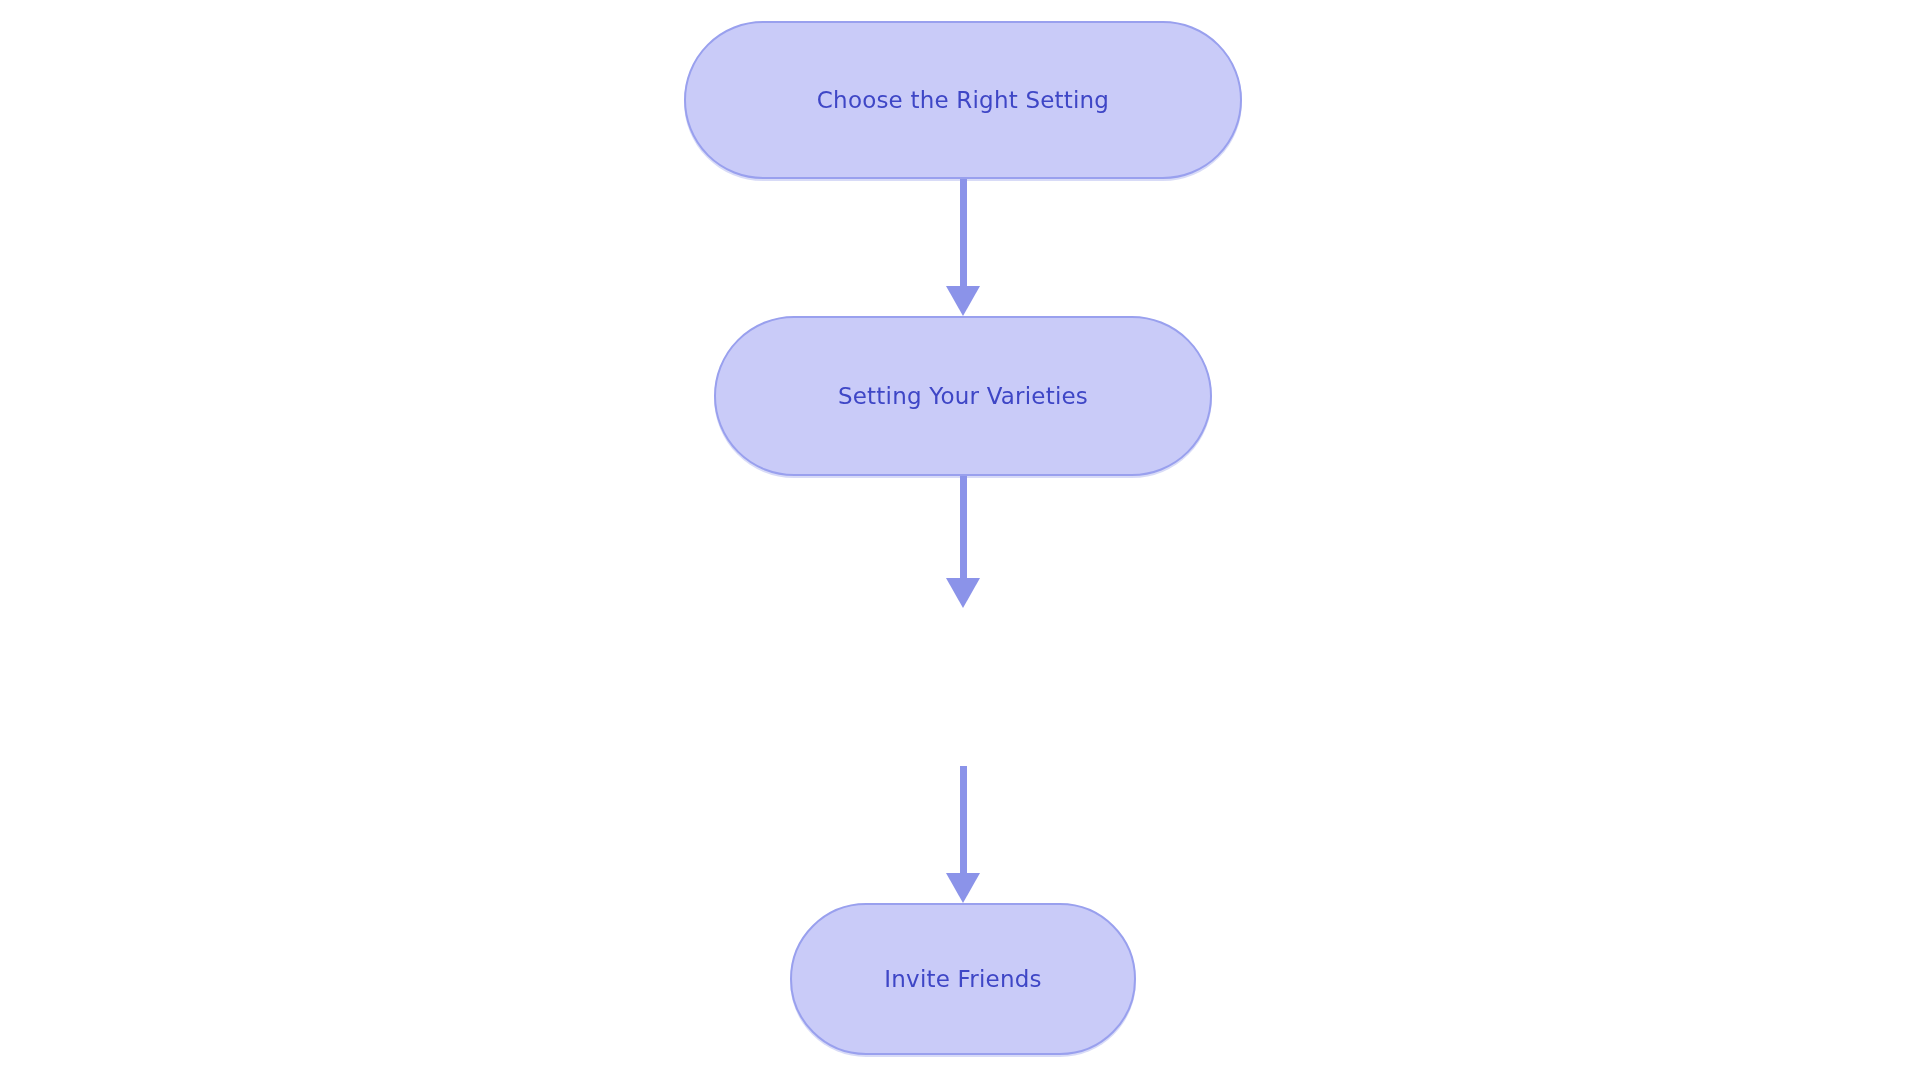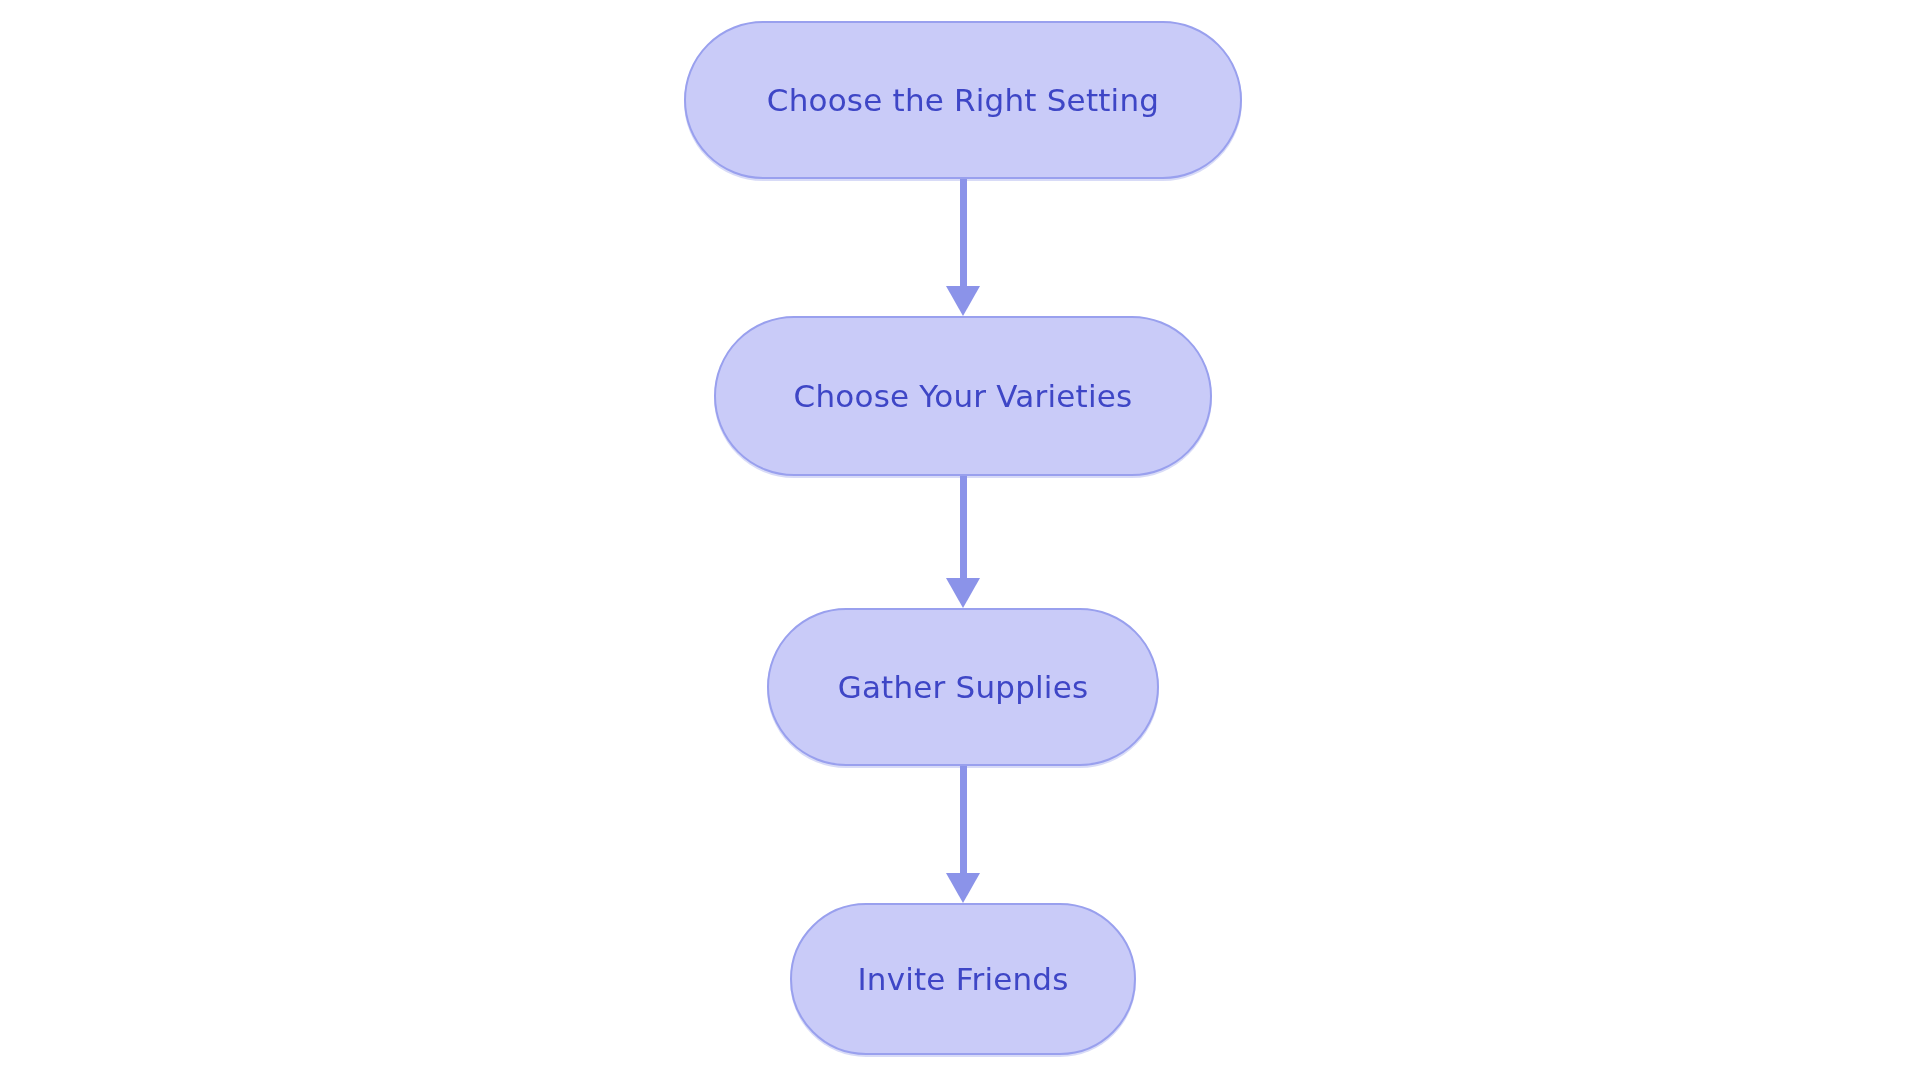--- a/index.html
+++ b/index.html
@@ -28,21 +28,21 @@
     background: var(--node-fill);
     border: 2px solid var(--node-border);
     border-radius: 999px;
     display: flex;
     align-items: center;
     justify-content: center;
     box-shadow: 0 2px 0 rgba(143,151,232,0.35);
   }
   .node-label {
     color: var(--node-text);
-    font-size: 31px;
+    font-size: 23px;
     font-weight: 400;
     letter-spacing: 0.2px;
     white-space: nowrap;
   }
   .node-1 { left: 684px; top: 21px;  width: 558px; height: 158px; }
   .node-2 { left: 714px; top: 316px; width: 498px; height: 160px; }
   .node-3 { left: 767px; top: 608px; width: 392px; height: 158px; }
   .node-4 { left: 790px; top: 903px; width: 346px; height: 152px; justify-content: center; }
 
   .arrow {
@@ -77,31 +77,28 @@
   <div class="node node-1">
     <span class="node-label">Choose the Right Setting</span>
   </div>
 
   <div class="arrow arrow-1">
     <div class="arrow-line"></div>
     <div class="arrow-head"></div>
   </div>
 
   <div class="node node-2">
-    <span class="node-label">Choose Your Varieties</span>
+    <span class="node-label">Setting Your Varieties</span>
   </div>
 
   <div class="arrow arrow-2">
     <div class="arrow-line"></div>
     <div class="arrow-head"></div>
   </div>
 
-  <div class="node node-3">
-    <span class="node-label">Gather Supplies</span>
-  </div>
 
   <div class="arrow arrow-3">
     <div class="arrow-line"></div>
     <div class="arrow-head"></div>
   </div>
 
   <div class="node node-4">
     <span class="node-label">Invite Friends</span>
   </div>
 

